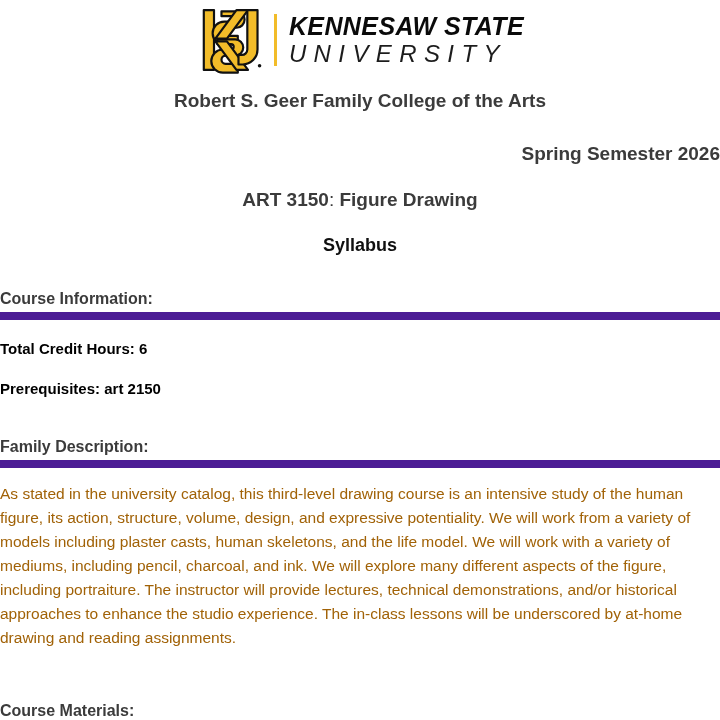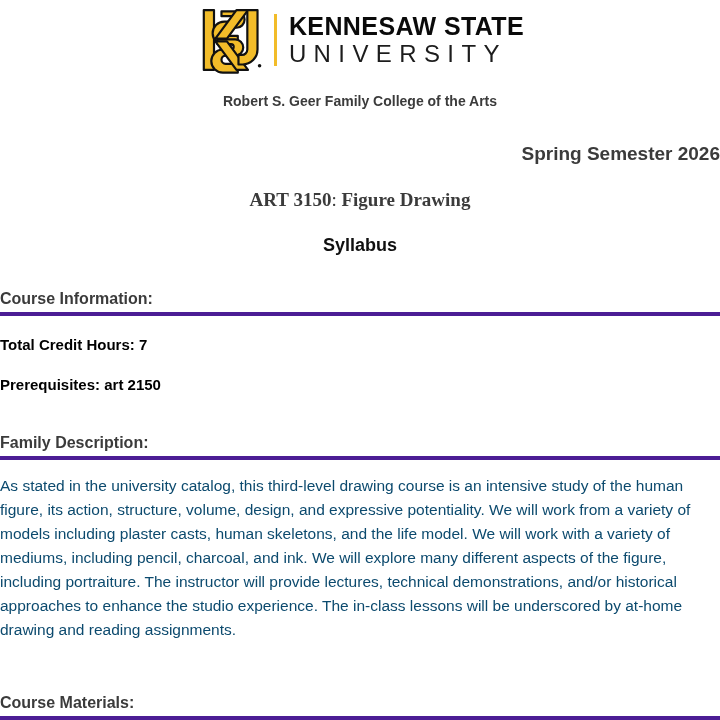--- a/index.html
+++ b/index.html
@@ -22,20 +22,21 @@
     padding: 0;
   }
 
   
   .logo-block {
     display: flex;
     justify-content: center;
     align-items: flex-end;
     padding-top: 6px;
     padding-bottom: 2px;
+    font-style: italic;
   }
   .logo {
     display: flex;
     align-items: center;
     height: 68px;
   }
   .logo-mark {
     width: 70px;
     height: 68px;
     flex: 0 0 auto;
@@ -69,63 +70,62 @@
     font-size: 24px;
     line-height: 28px;
     letter-spacing: 7.4px;
     color: #1c1c1c;
     white-space: nowrap;
   }
 
   
   .h-college {
     text-align: center;
-    font-size: 14px;
+    font-size: 19px;
     font-weight: 700;
     color: #3b3b3b;
     margin: 12px 0 0 0;
     line-height: 26px;
   }
   .h-semester {
     text-align: right;
     font-size: 19px;
     font-weight: 700;
     color: #3b3b3b;
     margin: 28px 0 0 0;
     line-height: 24px;
   }
   .h-course {
     text-align: center;
     font-size: 19px;
     font-weight: 700;
     color: #3b3b3b;
     margin: 22px 0 0 0;
     line-height: 24px;
-    font-family: Liberation Serif, serif;
   }
   .h-course .colon {
     font-weight: 400;
   }
   .h-syllabus {
     text-align: center;
     font-size: 18px;
     font-weight: 700;
     color: #101010;
     margin: 22px 0 16px 0;
     line-height: 23px;
   }
 
   
   .section-head {
     font-size: 16px;
     font-weight: 700;
     color: #3b3b3b;
     line-height: 20px;
     padding: 0 0 3px 0;
-    border-bottom: 4px solid #4c1d95;
+    border-bottom: 8px solid #4c1d95;
     margin: 0;
   }
   .sec-info   { margin-top: 32px; }
   .sec-desc   { margin-top: 38px; }
   .sec-mat    { margin-top: 51px; }
 
   
   .info-line {
     font-size: 15px;
     font-weight: 700;
@@ -133,21 +133,21 @@
     line-height: 20px;
     margin: 0;
   }
   .info-credit { margin-top: 19px; }
   .info-prereq { margin-top: 20px; }
 
   
   .body-para {
     font-size: 15.5px;
     font-weight: 400;
-    color: #0c4a6e;
+    color: #a16207;
     line-height: 24px;
     margin: 14px 0 0 0;
     text-align: left;
     width: 710px;
   }
 </style>
 </head>
 <body>
 
 <div class="page">
@@ -190,21 +190,21 @@
   <h2 class="h-semester">Spring Semester 2026</h2>
 
   <h2 class="h-course">
     <span>ART 3150</span><span class="colon">:</span> <span>Figure Drawing</span>
   </h2>
 
   <h2 class="h-syllabus">Syllabus</h2>
 
   <h3 class="section-head sec-info">Course Information:</h3>
 
-  <p class="info-line info-credit">Total Credit Hours: 7</p>
+  <p class="info-line info-credit">Total Credit Hours: 6</p>
 
   <p class="info-line info-prereq">Prerequisites: art 2150</p>
 
   <h3 class="section-head sec-desc">Family Description:</h3>
 
   <p class="body-para">As stated in the university catalog, this third-level drawing course is an intensive study of the human figure, its action, structure, volume, design, and expressive potentiality. We will work from a variety of models including plaster casts, human skeletons, and the life model. We will work with a variety of mediums, including pencil, charcoal, and ink. We will explore many different aspects of the figure, including portraiture. The instructor will provide lectures, technical demonstrations, and/or historical approaches to enhance the studio experience. The in-class lessons will be underscored by at-home drawing and reading assignments.</p>
 
   <h3 class="section-head sec-mat">Course Materials:</h3>
 
 </div>

